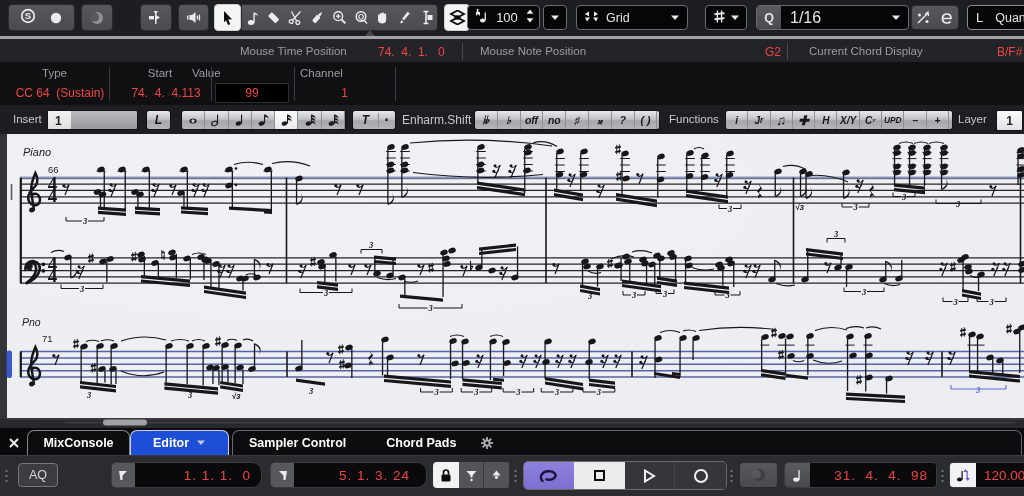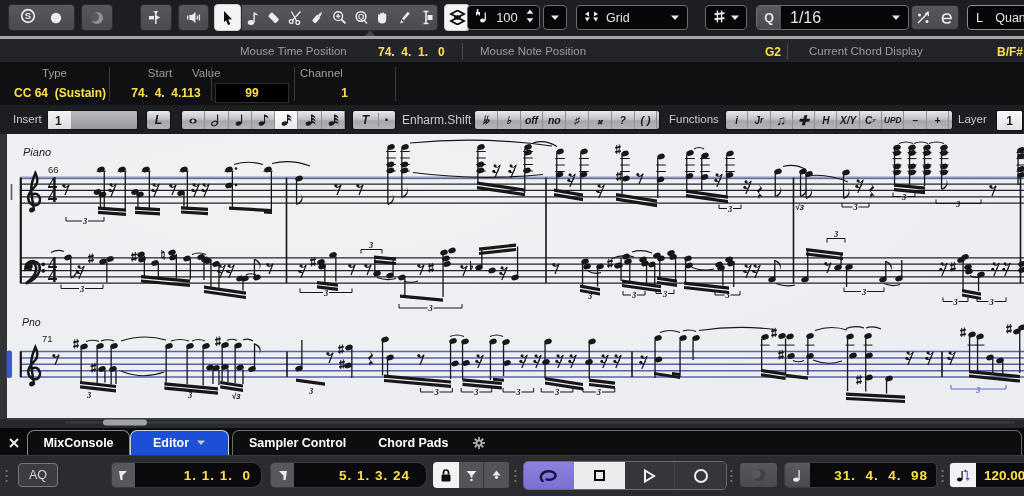--- a/index.html
+++ b/index.html
@@ -11,21 +11,21 @@
 #row4{left:0;top:105px;width:1024px;height:29px;background:#1d1e21}
 #score{left:0;top:134px;width:1024px;height:294px}
 #tabs{left:0;top:428px;width:1024px;height:27px;background:#0a0a0c}
 #trans{left:0;top:455px;width:1024px;height:41px;background:#2b2c2f;border-top:1px solid #3a3b3f}
 
 .tb{position:absolute;top:4px;height:27px;border-radius:4px;background:linear-gradient(#57585c,#4a4b4f);border:1px solid #2a2b2e;display:flex;align-items:center;justify-content:center;color:#e8e8ea}
 .tbw{background:#f4f4f5;border-color:#d0d0d2;color:#0a0a0a}
 .blk{position:absolute;top:5px;height:25px;border-radius:4px;background:#060608;border:1px solid #6a6b6f;display:flex;align-items:center;color:#e6e6e8;font-size:12px}
 .seg{display:flex;align-items:center;justify-content:center;height:100%}
 .lbl{color:#9c9da2;font-size:11.5px}
-.val{color:#fde047;font-weight:bold;font-size:12px}
+.val{color:#ef4444;font-weight:normal;font-size:12px}
 
 .sil{position:absolute;top:5px;height:20px;border-radius:3px;background:linear-gradient(#e8e9eb 0%,#c2c3c7 45%,#a6a7ab 55%,#b4b5b9 100%);border:1px solid #131316;color:#18181b;display:flex;align-items:center}
 .tab{position:absolute;top:1.5px;height:26px;border:1.5px solid #85868b;border-bottom:none;border-radius:7px 7px 0 0;background:#0d0d10;color:#fff;font-weight:bold;font-size:12.5px;display:flex;align-items:center;justify-content:center}
 </style></head><body>
 <div id="page">
     <div class="abs" id="row1">
       <div class="tb" style="left:8px;width:67px;">
         <span style="margin-right:12px"><svg width="16" height="16" viewBox="0 0 16 16" style="">
             <circle cx="8" cy="8" r="6.3" stroke="#ececee" stroke-width="1.7" fill="none"></circle>
             <text x="8" y="11.4" text-anchor="middle" font-size="9.5" font-weight="bold" fill="#ececee" font-family="Liberation Sans">S</text>
@@ -1422,21 +1422,21 @@
     <div class="abs" id="tabs">
       <span class="abs" style="left:8px;top:7px"><svg width="12" height="12" viewBox="0 0 12 12" style="">
           <path d="M2,2 L10,10 M10,2 L2,10" stroke="#ececee" stroke-width="2"></path>
         </svg></span>
       <div class="tab" style="left:27px;width:103px">MixConsole</div>
       <div class="tab" style="left:130px;width:99px;background:#1d4ed8;border-color:#d0d1d4">Editor&nbsp;&nbsp;<svg width="10" height="8" viewBox="0 0 10 8" style="">
           <path d="M1,1.5 l4,4.5 l4,-4.5 Z" fill="#c9cacd"></path>
         </svg></div>
       <div class="tab" style="left:232px;width:790px;justify-content:flex-start;border-color:#6a6b70">
         <span style="margin-left:16px">Sampler Control</span>
-        <span style="margin-left:32px">Chord Pads</span>
+        <span style="margin-left:40px">Chord Pads</span>
         <span style="margin-left:24px;margin-top:2px"><svg width="14" height="14" viewBox="0 0 14 14" style="">
             <g fill="#aaabaf">
               <circle cx="7" cy="7" r="3.4"></circle>
               <g stroke="#aaabaf" stroke-width="1.8">
                 <line x1="7" y1="7" x2="13.00" y2="7.00"></line>
                 <line x1="7" y1="7" x2="11.24" y2="11.24"></line>
                 <line x1="7" y1="7" x2="7.00" y2="13.00"></line>
                 <line x1="7" y1="7" x2="2.76" y2="11.24"></line>
                 <line x1="7" y1="7" x2="1.00" y2="7.00"></line>
                 <line x1="7" y1="7" x2="2.76" y2="2.76"></line>

